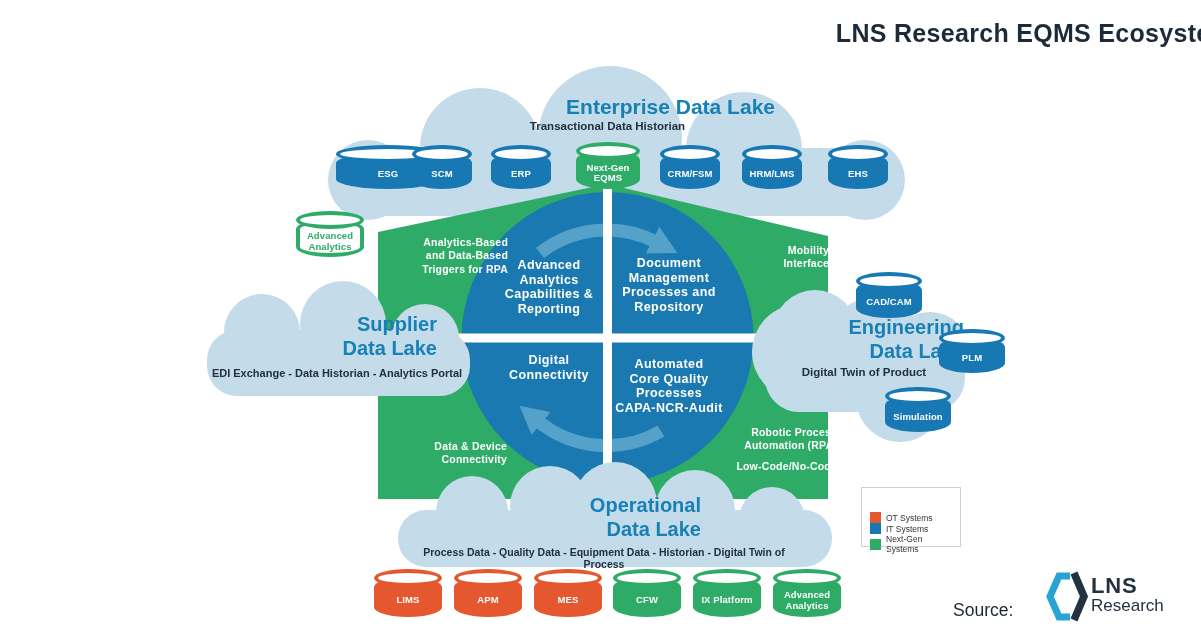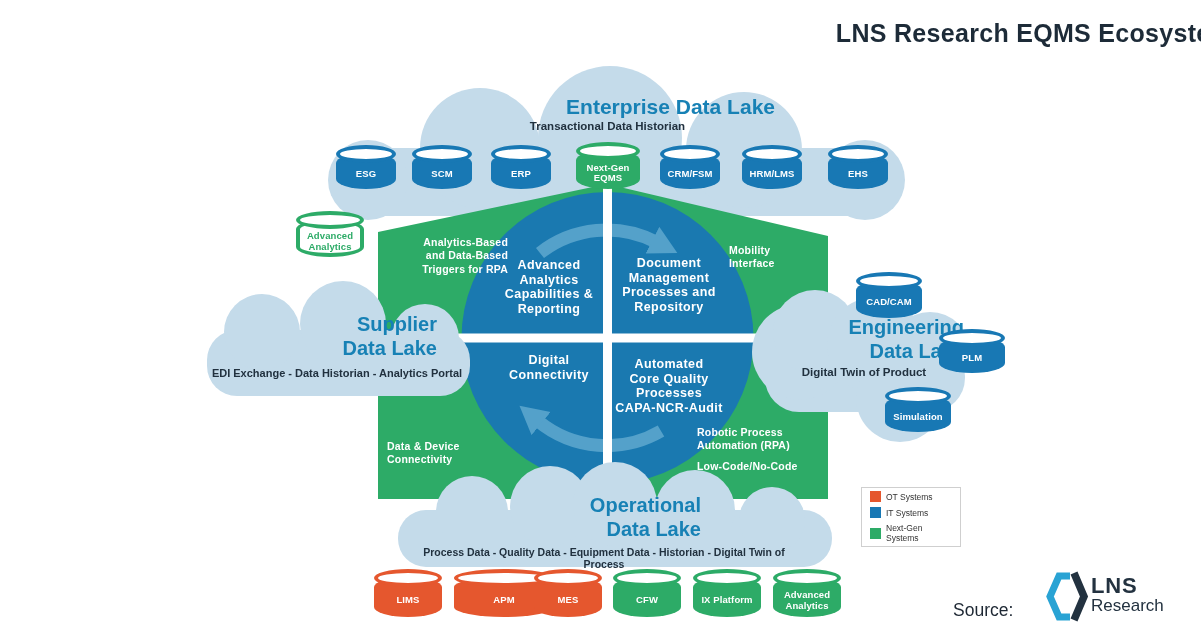--- a/index.html
+++ b/index.html
@@ -11,37 +11,37 @@
 
   .diagram-title{left:0;top:19px;width:1201px;text-align:right;font-size:25px;font-weight:bold;
                  color:#1d2b38;letter-spacing:.3px;z-index:5;padding-left:32px;}
 
   .cloud-title{color:#1781b5;font-weight:bold;text-align:right;z-index:4;line-height:1.18;}
   .cloud-sub{color:#21313f;font-weight:bold;text-align:center;z-index:4;}
 
   .quad{color:#fff;font-weight:bold;font-size:12.5px;line-height:1.17;letter-spacing:.4px;
         text-align:center;z-index:2;}
   .gcorner{color:#fff;font-weight:bold;font-size:10.5px;line-height:1.28;letter-spacing:.2px;
-           text-align:left;z-index:2;}
+           text-align:right;z-index:2;}
 
   .cyl{position:absolute;z-index:6;}
   .cyl .ct{position:absolute;left:0;right:0;top:0;height:18px;border-radius:50%;
            background:#fff;border:4px solid var(--c);box-sizing:border-box;z-index:2;}
   .cyl .cb{position:absolute;left:0;right:0;top:8px;bottom:0;background:var(--c);
            border-radius:50% / 10px;}
   .cyl .cl{position:absolute;left:0;right:0;top:15px;bottom:0;display:flex;align-items:center;
            justify-content:center;color:#fff;font-weight:bold;font-size:9.5px;line-height:1.08;
            text-align:center;z-index:3;white-space:pre-line;letter-spacing:.1px;}
   .cyl.outline .cb{background:#fff;border:4px solid var(--c);box-sizing:border-box;}
   .cyl.outline .cl{color:var(--c);}
   .c-blue{--c:#1878b4;} .c-green{--c:#2dab67;} .c-orange:{--c:#e5572e;}
   .c-orange{--c:#e5572e;}
 
   .legend{position:absolute;left:861px;top:487px;width:100px;height:60px;background:#fff;
-          border:1px solid #cfcfcf;box-sizing:border-box;padding:3px 8px;display:flex;
+          border:1px solid #cfcfcf;box-sizing:border-box;padding:24px 8px;display:flex;
           flex-direction:column;justify-content:space-between;z-index:6;}
   .lrow{display:flex;align-items:center;gap:5px;}
   .lsw{width:11px;height:11px;flex:0 0 11px;}
   .llab{font-size:8.5px;color:#333;}
 
   .source-label{left:953px;top:585px;font-size:17.5px;color:#1d2733;z-index:6;margin-top:15px;}
   .brand-top{left:1091px;top:573px;font-size:22px;font-weight:bold;color:#233240;
              letter-spacing:.8px;z-index:6;}
   .brand-bottom{left:1091px;top:596px;font-size:17px;color:#233240;z-index:6;}
 </style>
@@ -138,21 +138,21 @@
 and Data-Based
 Triggers for RPA</div>
   <div class="abs gcorner pre" style="left:729px;top:244px;width:100px;">Mobility
 Interface</div>
   <div class="abs gcorner pre" style="left:387px;top:440px;width:120px;">Data &amp; Device
 Connectivity</div>
   <div class="abs gcorner pre" style="left:697px;top:426px;width:140px;">Robotic Process
 Automation (RPA)</div>
   <div class="abs gcorner" style="left:697px;top:460px;width:140px;">Low-Code/No-Code</div>
 
-  <div class="cyl c-blue" style="left:336px;top:145px;width:60px;height:44px;">
+  <div class="cyl c-blue" style="left:336px;top:145px;width:60px;height:44px;padding-left:44px;">
     <div class="cb"></div>
       <div class="ct"></div>
     <div class="cl">ESG</div>
     </div>
   <div class="cyl c-blue" style="left:412px;top:145px;width:60px;height:44px;">
     <div class="cb"></div>
       <div class="ct"></div>
     <div class="cl">SCM</div>
     </div>
   <div class="cyl c-blue" style="left:491px;top:145px;width:60px;height:44px;">
@@ -203,21 +203,21 @@
     <div class="cb"></div>
       <div class="ct"></div>
     <div class="cl">Simulation</div>
     </div>
 
   <div class="cyl c-orange" style="left:374px;top:569px;width:68px;height:48px;border-radius:20px;">
     <div class="cb"></div>
       <div class="ct"></div>
     <div class="cl">LIMS</div>
     </div>
-  <div class="cyl c-orange" style="left:454px;top:569px;width:68px;height:48px;padding-left:32px;">
+  <div class="cyl c-orange" style="left:454px;top:569px;width:68px;height:48px;">
     <div class="cb"></div>
       <div class="ct"></div>
     <div class="cl">APM</div>
     </div>
   <div class="cyl c-green" style="left:613px;top:569px;width:68px;height:48px;">
     <div class="cb"></div>
       <div class="ct"></div>
     <div class="cl">CFW</div>
     </div>
   <div class="cyl c-orange" style="left:534px;top:569px;width:68px;height:48px;">

